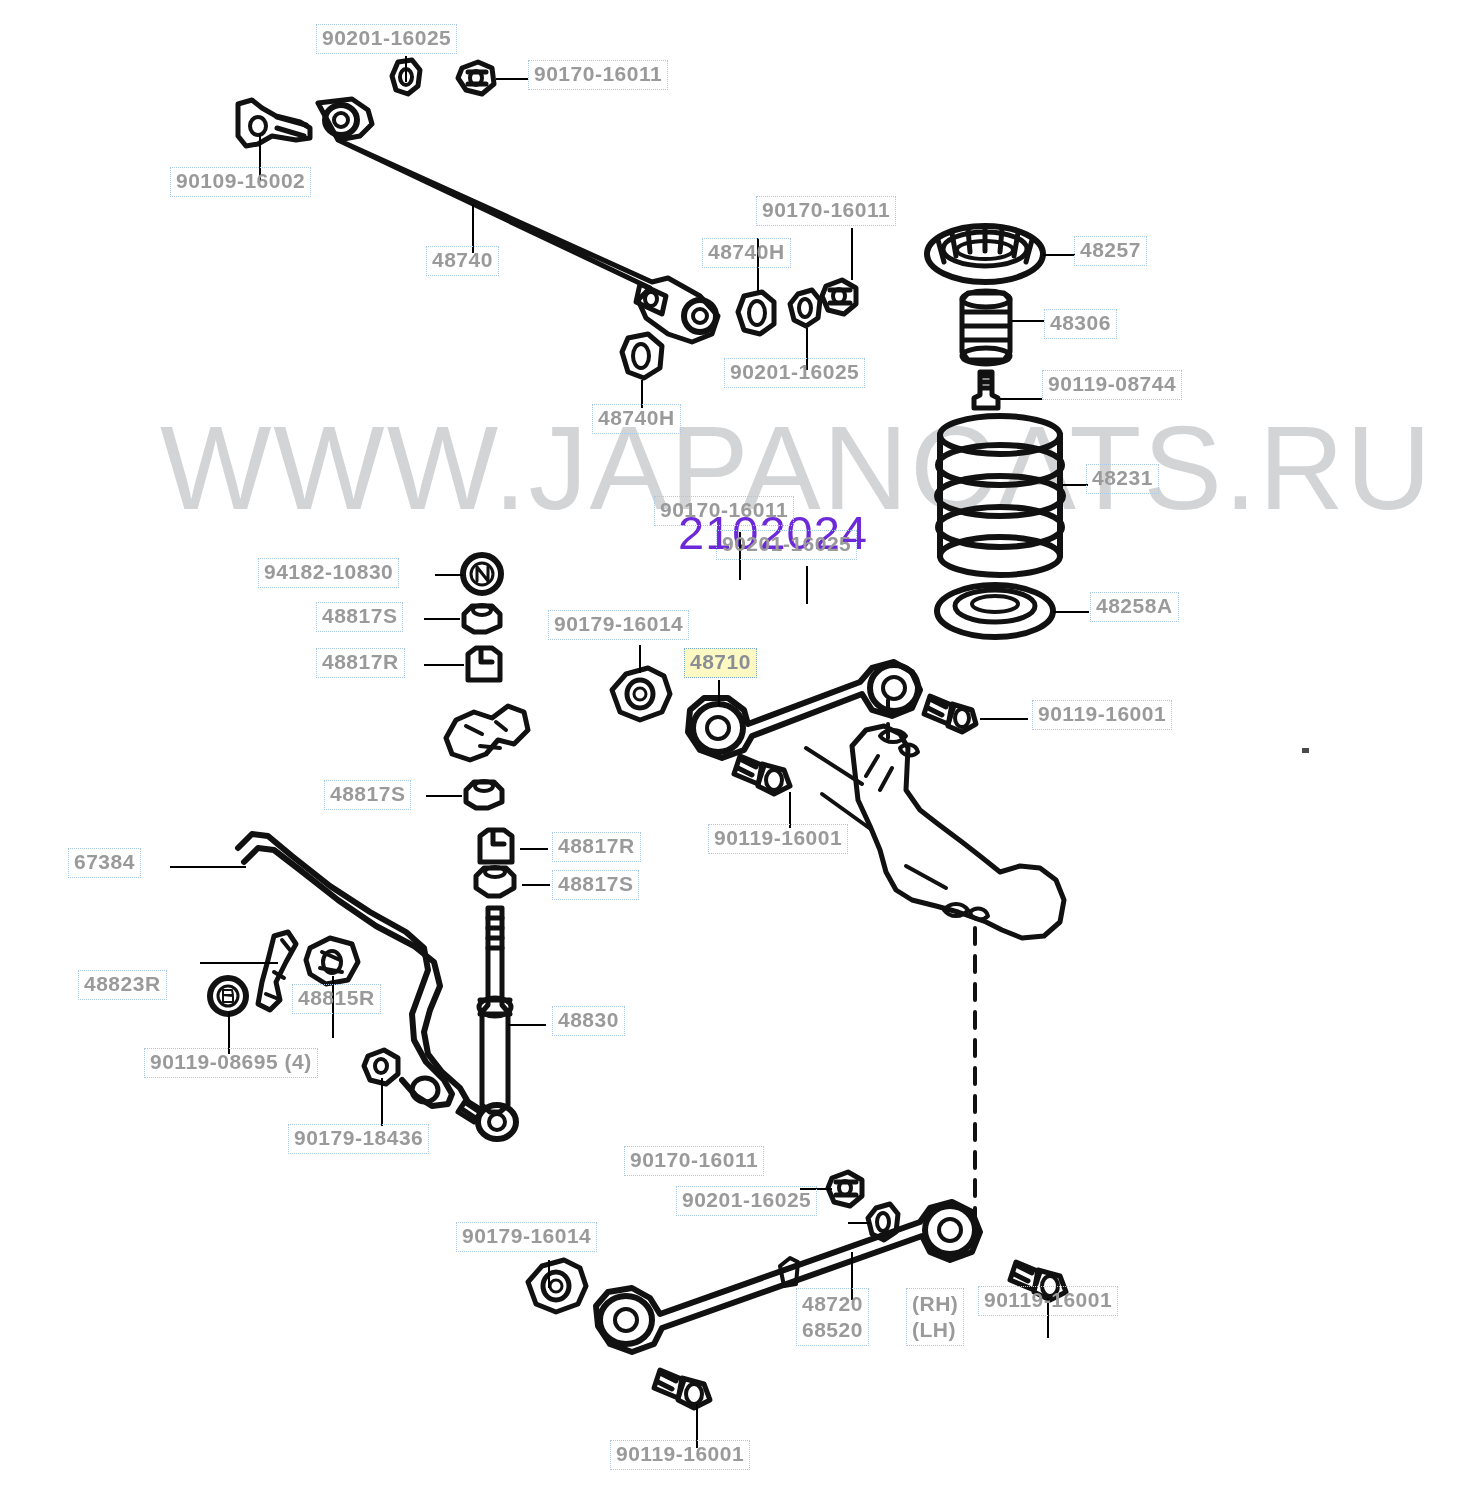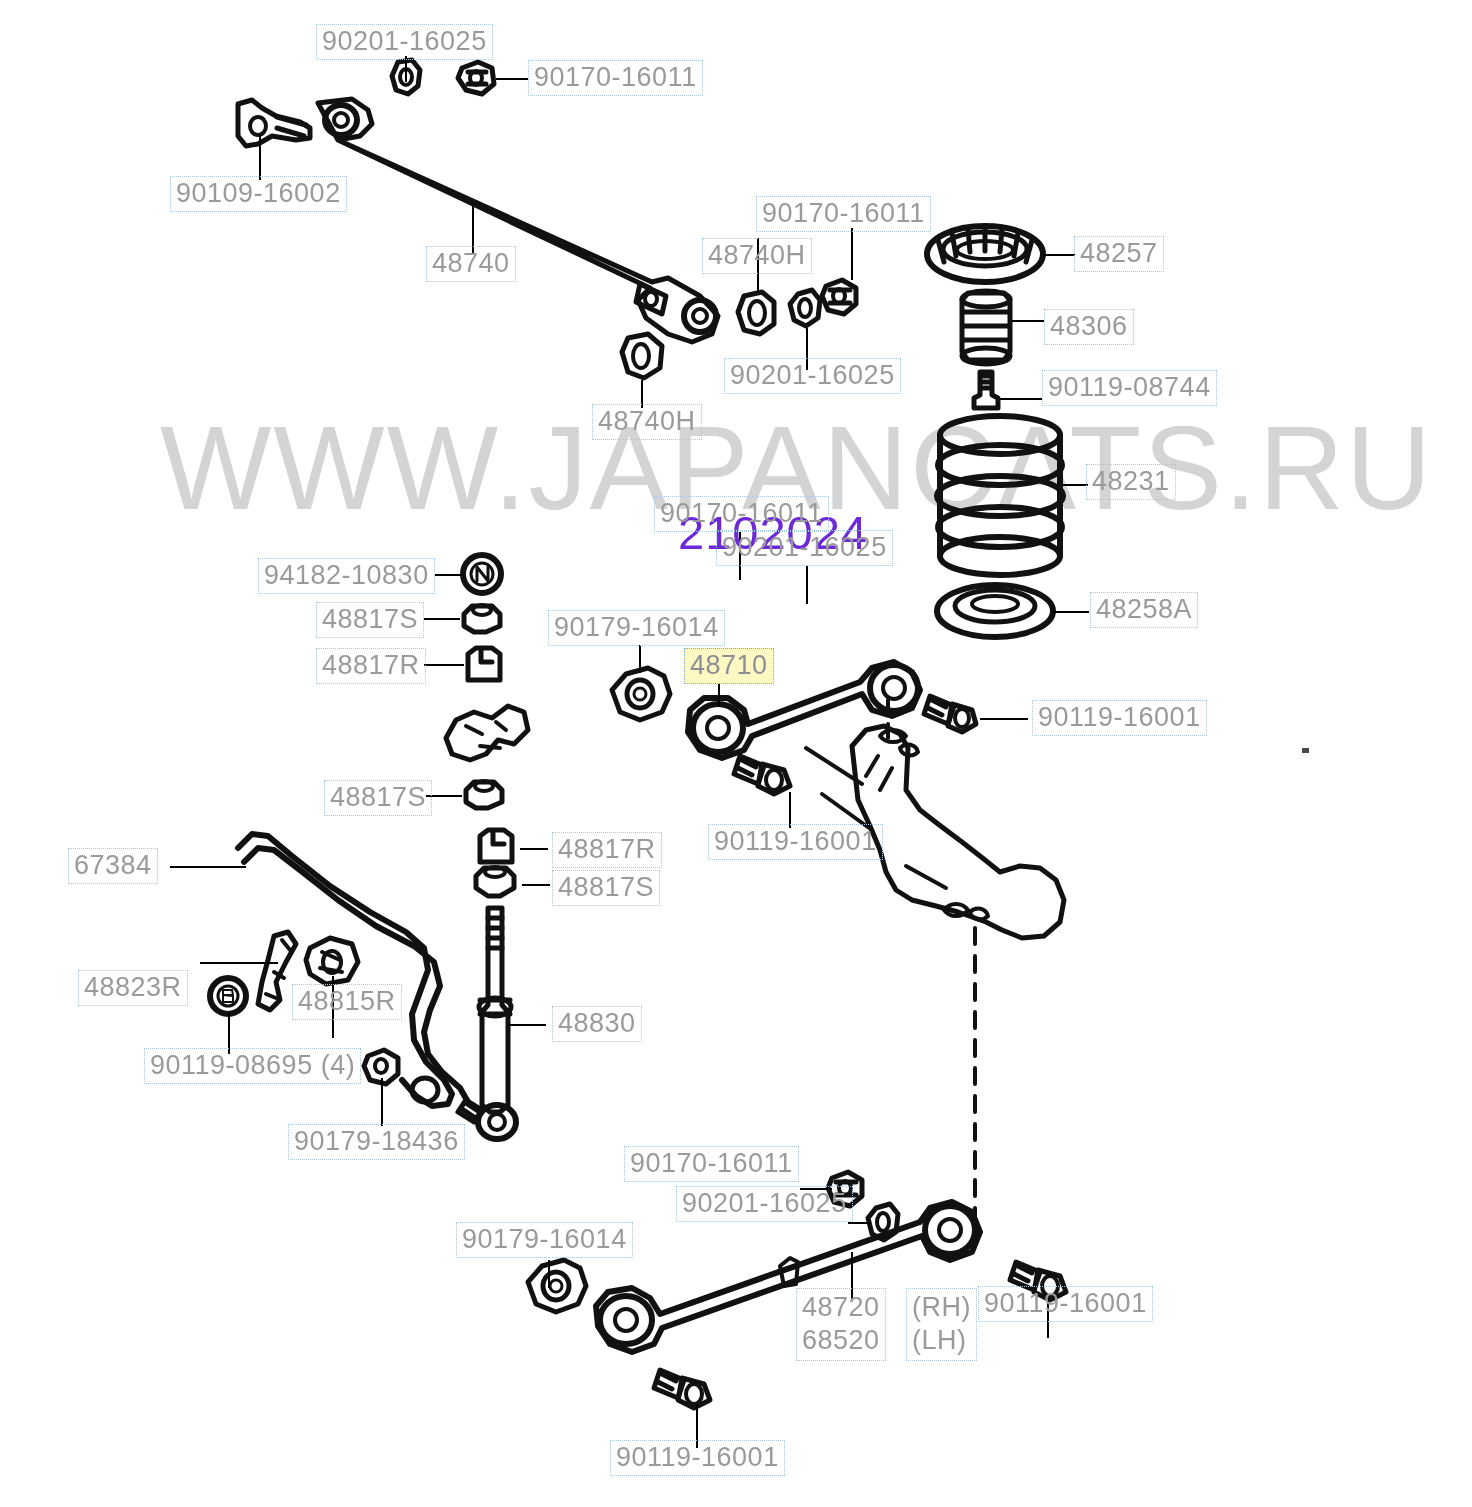--- a/index.html
+++ b/index.html
@@ -20,22 +20,22 @@
   .wm-sub{
     position:absolute;left:678px;top:505px;
     font-size:47px;color:#6d28d9;white-space:nowrap;
     letter-spacing:1px;user-select:none;pointer-events:none;
   }
 
   
   .lbl{
     position:absolute;
     color:#9a9a9a;
-    font-size:27px;
-    font-weight:400;
+    font-size:21px;
+    font-weight:700;
     letter-spacing:0.5px;
     white-space:nowrap;
     line-height:1.08;
     border:1px dotted #a8c8e8;
     padding:2px 5px 3px 5px;
     box-sizing:border-box;
     background:transparent;
   }
   .lbl.sel{
     background:#fef9c3;
@@ -307,21 +307,21 @@
   <div class="ld ldh" style="left:508px;top:1024px;width:38px;"></div>
   <div class="ld ldh" style="left:800px;top:1188px;width:32px;"></div>
   <div class="ld ldh" style="left:848px;top:1222px;width:22px;"></div>
   <div class="ld ldv" style="left:548px;top:1260px;height:28px;"></div>
   <div class="ld ldv" style="left:851px;top:1252px;height:48px;"></div>
   <div class="ld ldv" style="left:1047px;top:1298px;height:40px;"></div>
   <div class="ld ldv" style="left:696px;top:1404px;height:44px;"></div>
 
   <div class="lbl" style="left:316px;top:24px;">90201-16025</div>
   <div class="lbl" style="left:528px;top:60px;">90170-16011</div>
-  <div class="lbl" style="left:170px;top:176px;text-align:center;">90109-16002</div>
+  <div class="lbl" style="left:170px;top:167px;text-align:center;">90109-16002</div>
   <div class="lbl" style="left:426px;top:246px;">48740</div>
   <div class="lbl" style="left:756px;top:196px;">90170-16011</div>
   <div class="lbl" style="left:702px;top:238px;">48740H</div>
   <div class="lbl" style="left:724px;top:358px;">90201-16025</div>
   <div class="lbl" style="left:592px;top:404px;">48740H</div>
 
   <div class="lbl" style="left:1074px;top:236px;">48257</div>
   <div class="lbl" style="left:1044px;top:309px;">48306</div>
   <div class="lbl" style="left:1042px;top:370px;">90119-08744</div>
   <div class="lbl" style="left:1086px;top:464px;">48231</div>

